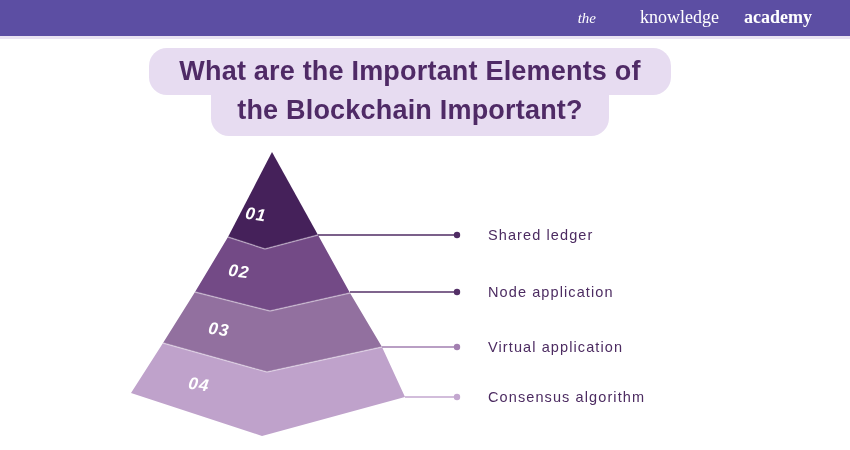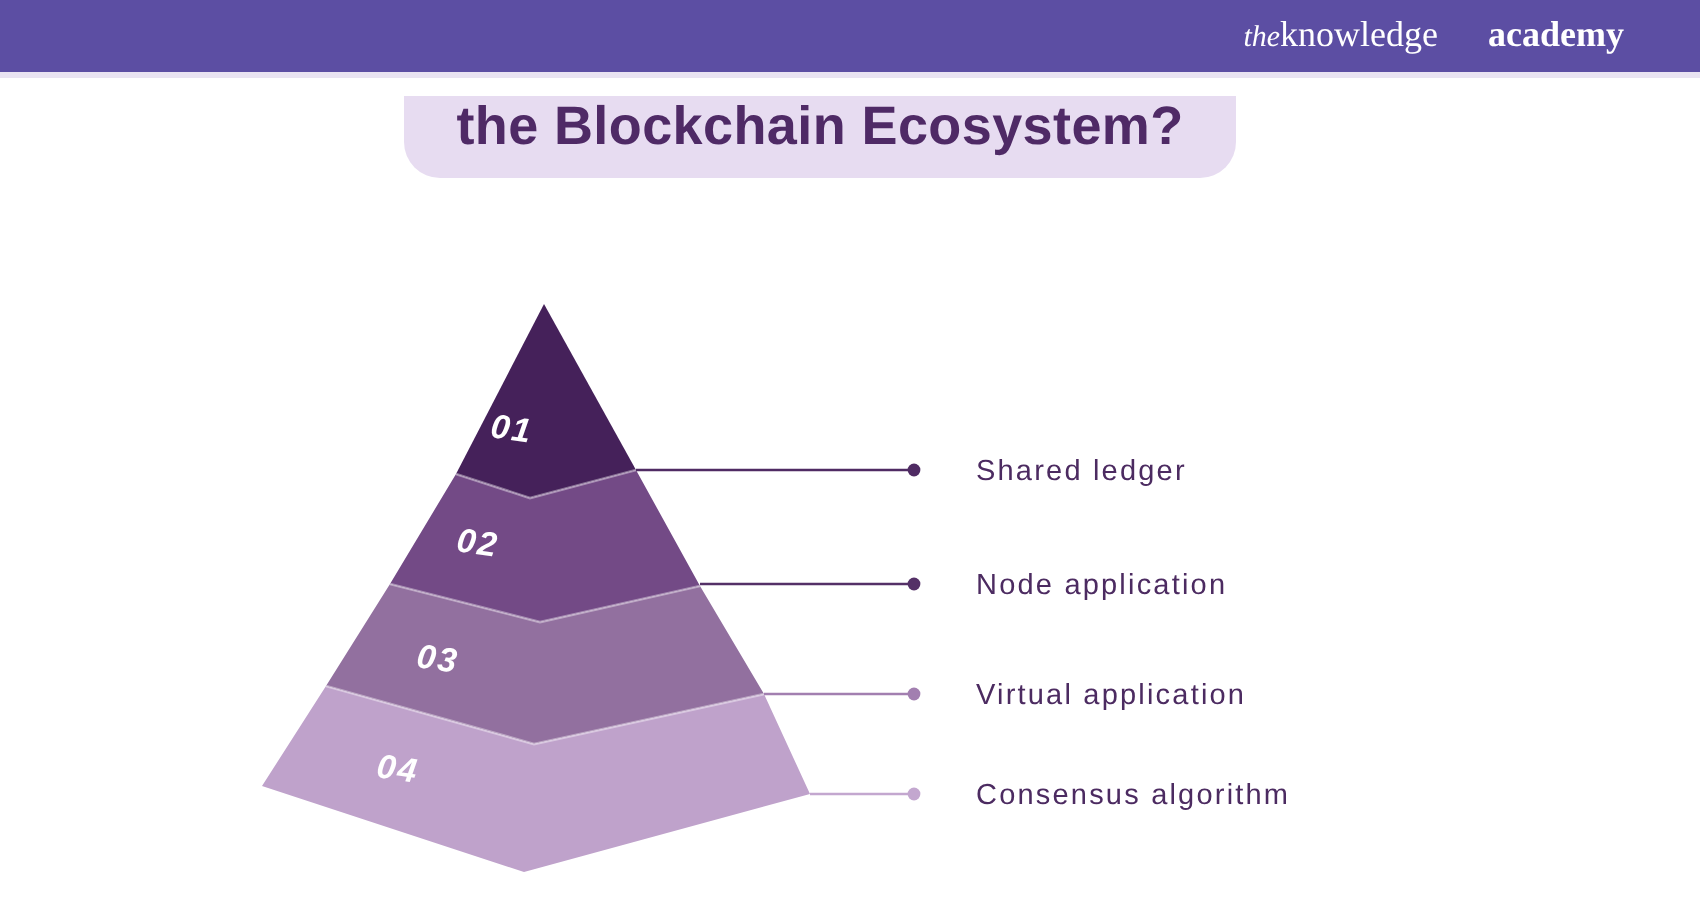--- a/index.html
+++ b/index.html
@@ -16,21 +16,21 @@
   .topbar-strip{
     position:absolute;top:36px;left:0;width:850px;height:3px;
     background:#E9E3F2;
   }
   .logo{
     position:absolute;top:7px;right:38px;
     color:#ffffff;font-family:"Liberation Serif", serif;font-size:18px;
     white-space:nowrap;
   }
   .logo .the{font-style:italic;font-size:15px;}
-  .logo .knowledge{font-weight:400;}
+  .logo .knowledge{font-weight:400;margin-left:44px;}
   .logo .academy{font-weight:700;margin-left:25px;}
   
   .title-wrap{
     position:absolute;top:48px;left:0;width:820px;
     display:flex;flex-direction:column;align-items:center;
   }
   .title-line{
     background:#E7DCF1;color:#4F2A66;
     font-weight:700;font-size:27px;line-height:1.18;
     text-align:center;letter-spacing:0.2px;
@@ -62,21 +62,22 @@
 </head>
 <body>
 
 <div class="topbar"></div>
 <div class="topbar-strip"></div>
 <div class="logo">
   <span class="the">the</span><span class="knowledge">knowledge</span><span class="academy">academy</span>
 </div>
 
 <div class="title-wrap">
-  <div class="title-line second">the Blockchain Ecosystem?</div>
+  <div class="title-line first">What are the Important Elements of</div>
+  <div class="title-line second">the Blockchain Important?</div>
 </div>
 
 <svg width="850" height="450" viewBox="0 0 850 450">
 
   <polygon points="272,152 318,235 265,249 228,237" fill="#45215A"></polygon>
   <polygon points="228,237 265,249 318,235 350,293 270,311 195,292" fill="#734A86"></polygon>
   <polygon points="195,292 270,311 350,293 382,347 267,372 163,343" fill="#92709F"></polygon>
   <polygon points="163,343 267,372 382,347 405,397 262,436 131,393" fill="#BFA2CB"></polygon>
 
   <polyline class="divider" points="228,237 265,249 318,235"></polyline>

